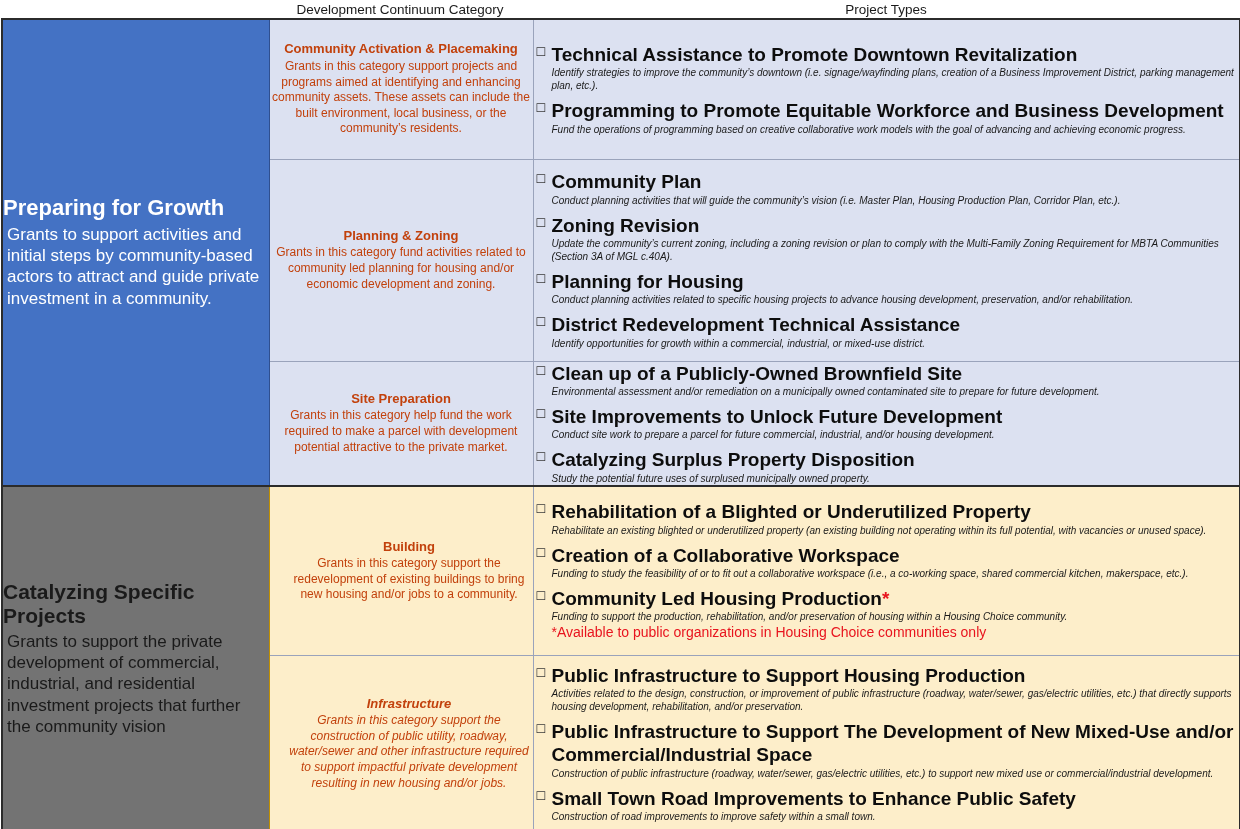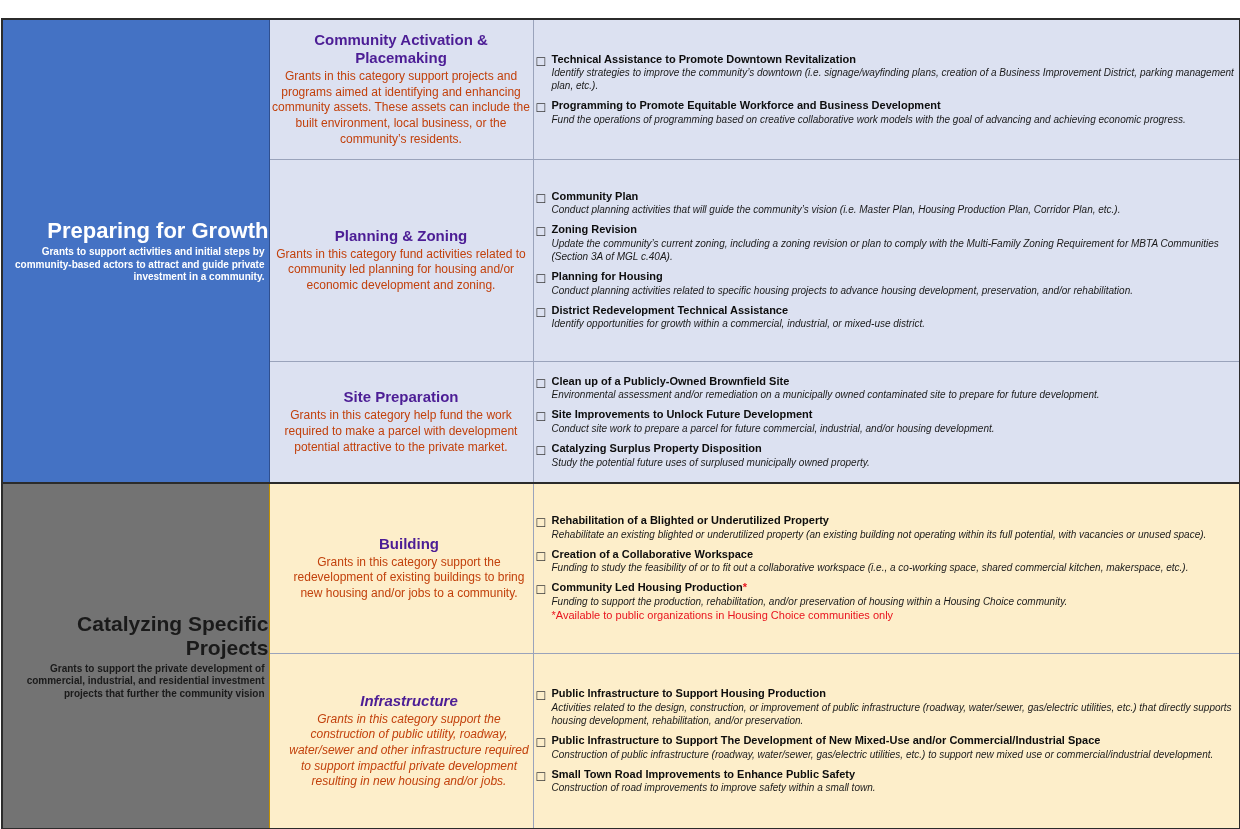--- a/index.html
+++ b/index.html
@@ -49,21 +49,21 @@
     padding: 0;
     border: 1px solid #9aa3bb;
   }
 
   .col-band  { width: 267px; }
   .col-cat   { width: 264px; }
   .col-types { width: 707px; }
 
   
   .band {
-    text-align: right;
+    text-align: left;
     padding: 8px 6px;
     border-left: 2px solid #2b2b2b !important;
   }
   .band.blue {
     background: #4472C4;
     color: #ffffff;
     border-top: 2px solid #2b2b2b !important;
     border-right: 1px solid #2f4f8f !important;
   }
   .band.gold {
@@ -73,37 +73,36 @@
     border-right: 1px solid #bf8f00 !important;
   }
   .band-title {
     font-size: 22px;
     font-weight: bold;
     line-height: 1.14;
     margin-bottom: 3px;
   }
   .band.gold .band-title { font-size: 21px; }
   .band-desc {
-    font-size: 10px;
+    font-size: 17px;
     line-height: 1.26;
     padding: 0 4px;
-    font-weight: bold;
   }
 
   
   .cat {
     text-align: center;
     padding: 10px 11px 10px 11px;
   }
   .cat.blue  { background: #DCE1F1; }
   .cat.gold  { background: #FDEECA; padding-left: 16px; }
   .cat-title {
-    font-size: 15px;
+    font-size: 13px;
     font-weight: bold;
-    color: #4c1d95;
+    color: #c2410c;
     line-height: 1.2;
     margin-bottom: 2px;
   }
   .cat-desc {
     font-size: 12px;
     color: #c2410c;
     line-height: 1.3;
   }
 
   
@@ -126,50 +125,55 @@
     width: 18px;
     font-size: 12px;
     line-height: 1.45;
     color: #3a3a3a;
     text-align: left;
     padding-left: 2px;
     padding-top: 1px;
   }
   .item-body { flex: 1 1 auto; min-width: 0; }
   .item-title {
-    font-size: 11px;
+    font-size: 19px;
     font-weight: bold;
     color: #0d0d0d;
     line-height: 1.23;
   }
   .item-title .star { color: #e8141e; font-weight: bold; }
   .item-desc {
     font-size: 10px;
     color: #1a1a1a;
     line-height: 1.3;
     margin-top: 0px;
     font-style: italic;
   }
   .item-note {
-    font-size: 11px;
+    font-size: 14px;
     color: #e8141e;
     line-height: 1.3;
   }
 
   
   tr.band-break > td { border-top: 2px solid #2b2b2b !important; }
   tr.first-row > td  { border-top: 2px solid #2b2b2b !important; }
   tr.last-row > td   { border-bottom: 2px solid #2b2b2b !important; }
   td.right-edge      { border-right: 2px solid #2b2b2b !important; }
 </style>
 </head>
 <body>
 
 <div class="page">
 
+  <div class="col-headers">
+    <div class="spacer"></div>
+    <div class="hdr hdr-cat">Development Continuum Category</div>
+    <div class="hdr hdr-types">Project Types</div>
+  </div>
 
   <table class="matrix">
     <colgroup>
       <col class="col-band">
         <col class="col-cat">
         <col class="col-types">
     </colgroup>
     <tbody>
 
       <tr class="first-row">

